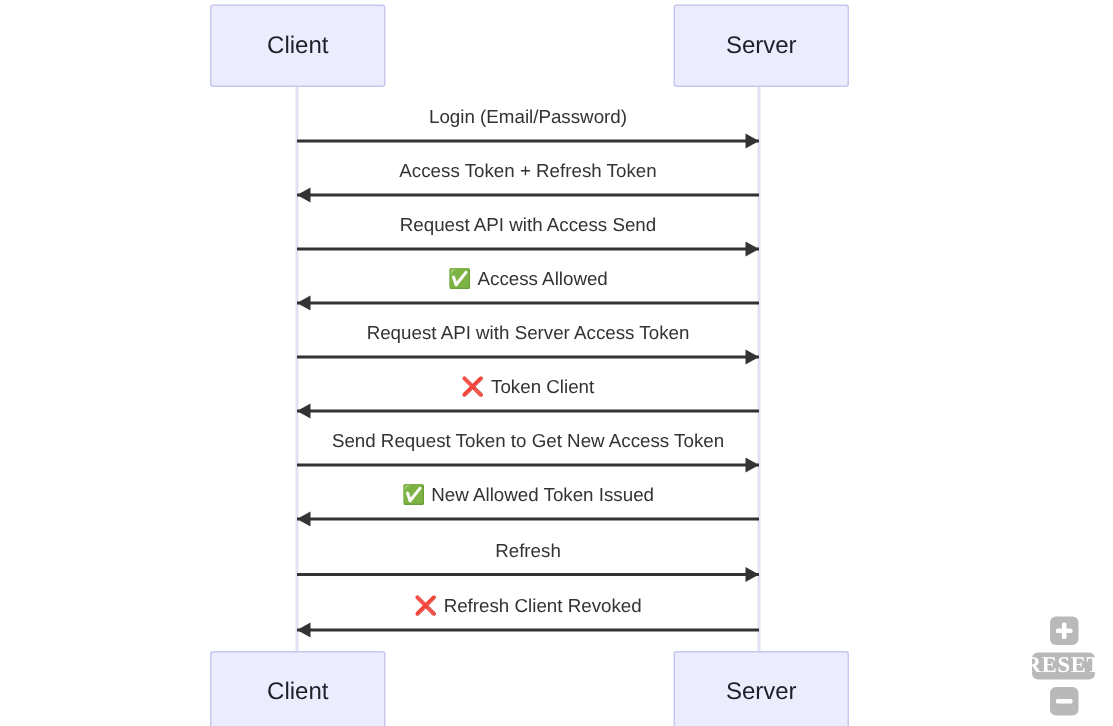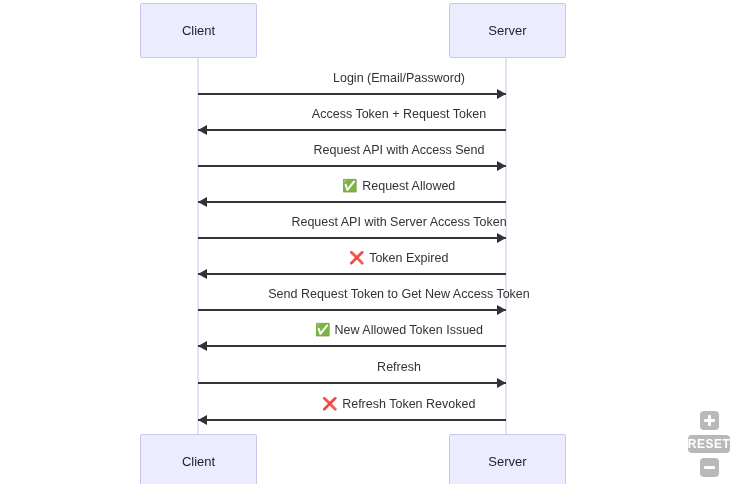--- a/index.html
+++ b/index.html
@@ -28,21 +28,21 @@
     position: absolute;
     box-sizing: border-box;
     background: #ECECFF;
     border: 1px solid #C7C7F0;
     border-radius: 2px;
     display: flex;
     align-items: center;
     justify-content: center;
   }
   .actor-label {
-    font-size: 13px;
+    font-size: 16px;
     color: #1f1f28;
     line-height: 1;
     white-space: nowrap;
   }
 
   
   .lifeline {
     position: absolute;
     width: 2px;
     background: #E2E2F5;
@@ -75,21 +75,20 @@
   }
   .msg-text {
     position: absolute;
     bottom: 7px;
     width: 100%;
     text-align: center;
     font-size: 12.5px;
     color: #333333;
     line-height: 1.2;
     white-space: nowrap;
-    margin-left: 47px;
   }
   .emoji {
     font-family: "DejaVu Sans", sans-serif;
     font-size: 12.5px;
   }
 
   
   #zoom-controls {
     position: absolute;
     right: 11px;
@@ -116,22 +115,23 @@
   }
   .zoom-btn.square {
     width: 19px;
     height: 19px;
     font-size: 15px;
     line-height: 1;
   }
   .zoom-btn.reset {
     width: 42px;
     height: 18px;
-    font-size: 12px;
+    font-size: 15px;
     letter-spacing: 0.5px;
+    font-family: Liberation Serif, serif;
   }
   .pm-glyph {
     display: block;
     width: 11px;
     height: 11px;
     position: relative;
   }
   .pm-glyph::before,
   .pm-glyph::after {
     content: "";
@@ -172,61 +172,61 @@
 
   <div id="messages-layer">
       <div class="msg" style="left: 198px; top: 93px; width: 308px;">
         <div class="msg-line" style="width: 308px;"></div>
         <div class="msg-head right" style="left: 299px;"></div>
         <div class="msg-text"><span>Login (Email/Password)</span></div>
       </div>
       <div class="msg" style="left: 198px; top: 129px; width: 308px;">
         <div class="msg-line" style="width: 308px;"></div>
         <div class="msg-head left" style="left: 0px;"></div>
-        <div class="msg-text"><span>Access Token + Request Token</span></div>
+        <div class="msg-text"><span>Access Token + Refresh Token</span></div>
       </div>
       <div class="msg" style="left: 198px; top: 165px; width: 308px;">
         <div class="msg-line" style="width: 308px;"></div>
         <div class="msg-head right" style="left: 299px;"></div>
         <div class="msg-text"><span>Request API with Access Send</span></div>
       </div>
       <div class="msg" style="left: 198px; top: 201px; width: 308px;">
         <div class="msg-line" style="width: 308px;"></div>
         <div class="msg-head left" style="left: 0px;"></div>
-        <div class="msg-text"><span class="emoji">✅ </span><span>Request Allowed</span></div>
+        <div class="msg-text"><span class="emoji">✅ </span><span>Access Allowed</span></div>
       </div>
       <div class="msg" style="left: 198px; top: 237px; width: 308px;">
         <div class="msg-line" style="width: 308px;"></div>
         <div class="msg-head right" style="left: 299px;"></div>
         <div class="msg-text"><span>Request API with Server Access Token</span></div>
       </div>
       <div class="msg" style="left: 198px; top: 273px; width: 308px;">
         <div class="msg-line" style="width: 308px;"></div>
         <div class="msg-head left" style="left: 0px;"></div>
-        <div class="msg-text"><span class="emoji">❌ </span><span>Token Expired</span></div>
+        <div class="msg-text"><span class="emoji">❌ </span><span>Token Client</span></div>
       </div>
       <div class="msg" style="left: 198px; top: 309px; width: 308px;">
         <div class="msg-line" style="width: 308px;"></div>
         <div class="msg-head right" style="left: 299px;"></div>
         <div class="msg-text"><span>Send Request Token to Get New Access Token</span></div>
       </div>
       <div class="msg" style="left: 198px; top: 345px; width: 308px;">
         <div class="msg-line" style="width: 308px;"></div>
         <div class="msg-head left" style="left: 0px;"></div>
         <div class="msg-text"><span class="emoji">✅ </span><span>New Allowed Token Issued</span></div>
       </div>
       <div class="msg" style="left: 198px; top: 382px; width: 308px;">
         <div class="msg-line" style="width: 308px;"></div>
         <div class="msg-head right" style="left: 299px;"></div>
         <div class="msg-text"><span>Refresh</span></div>
       </div>
       <div class="msg" style="left: 198px; top: 419px; width: 308px;">
         <div class="msg-line" style="width: 308px;"></div>
         <div class="msg-head left" style="left: 0px;"></div>
-        <div class="msg-text"><span class="emoji">❌ </span><span>Refresh Token Revoked</span></div>
+        <div class="msg-text"><span class="emoji">❌ </span><span>Refresh Client Revoked</span></div>
       </div>
     </div>
 </div>
 
 <div id="zoom-controls">
   <button class="zoom-btn square" aria-label="zoom in">
     <span class="pm-glyph plus"></span>
   </button>
   <button class="zoom-btn reset">RESET</button>
   <button class="zoom-btn square" aria-label="zoom out">

